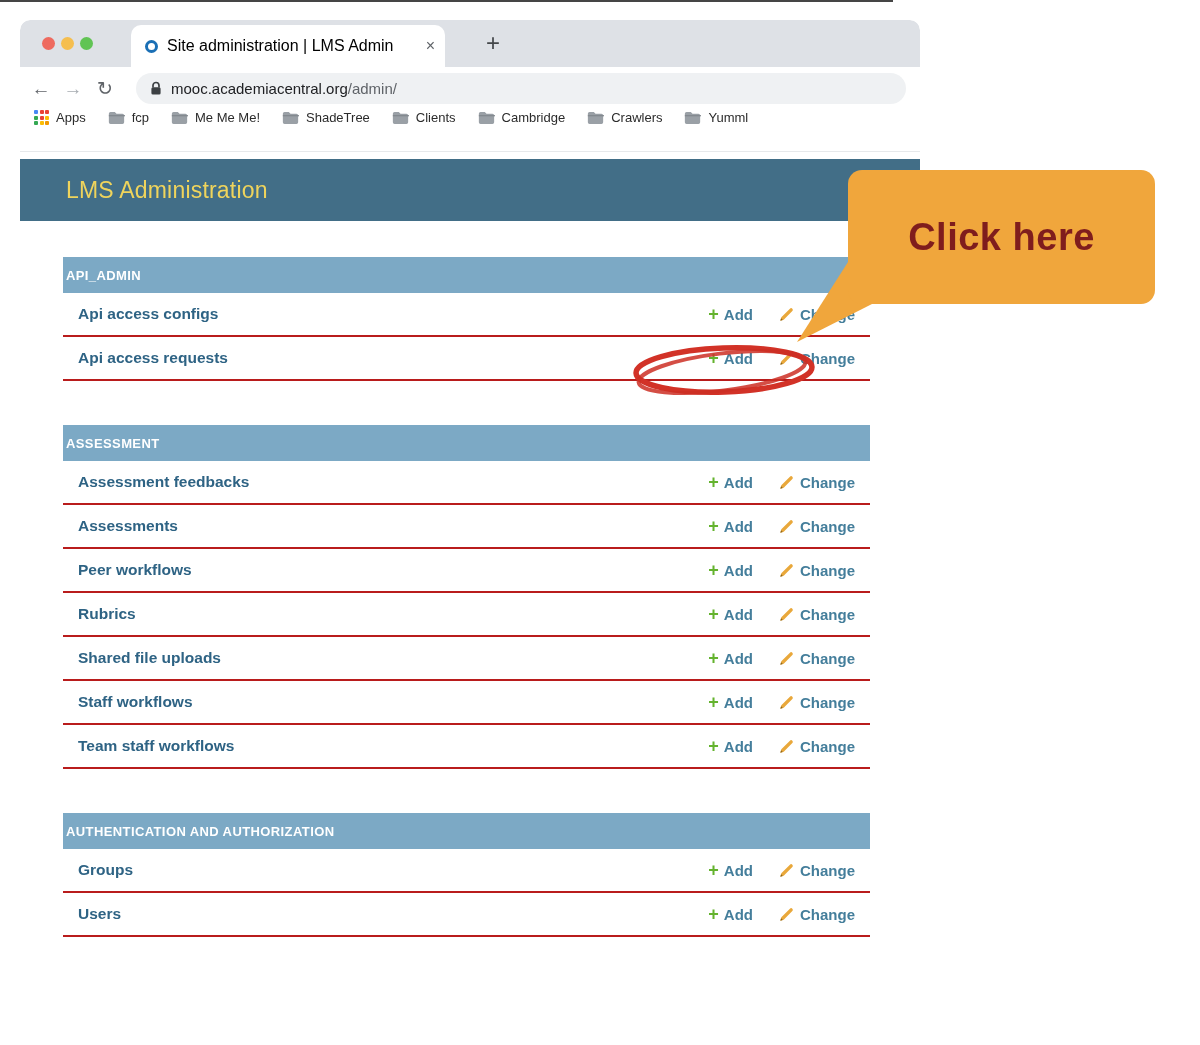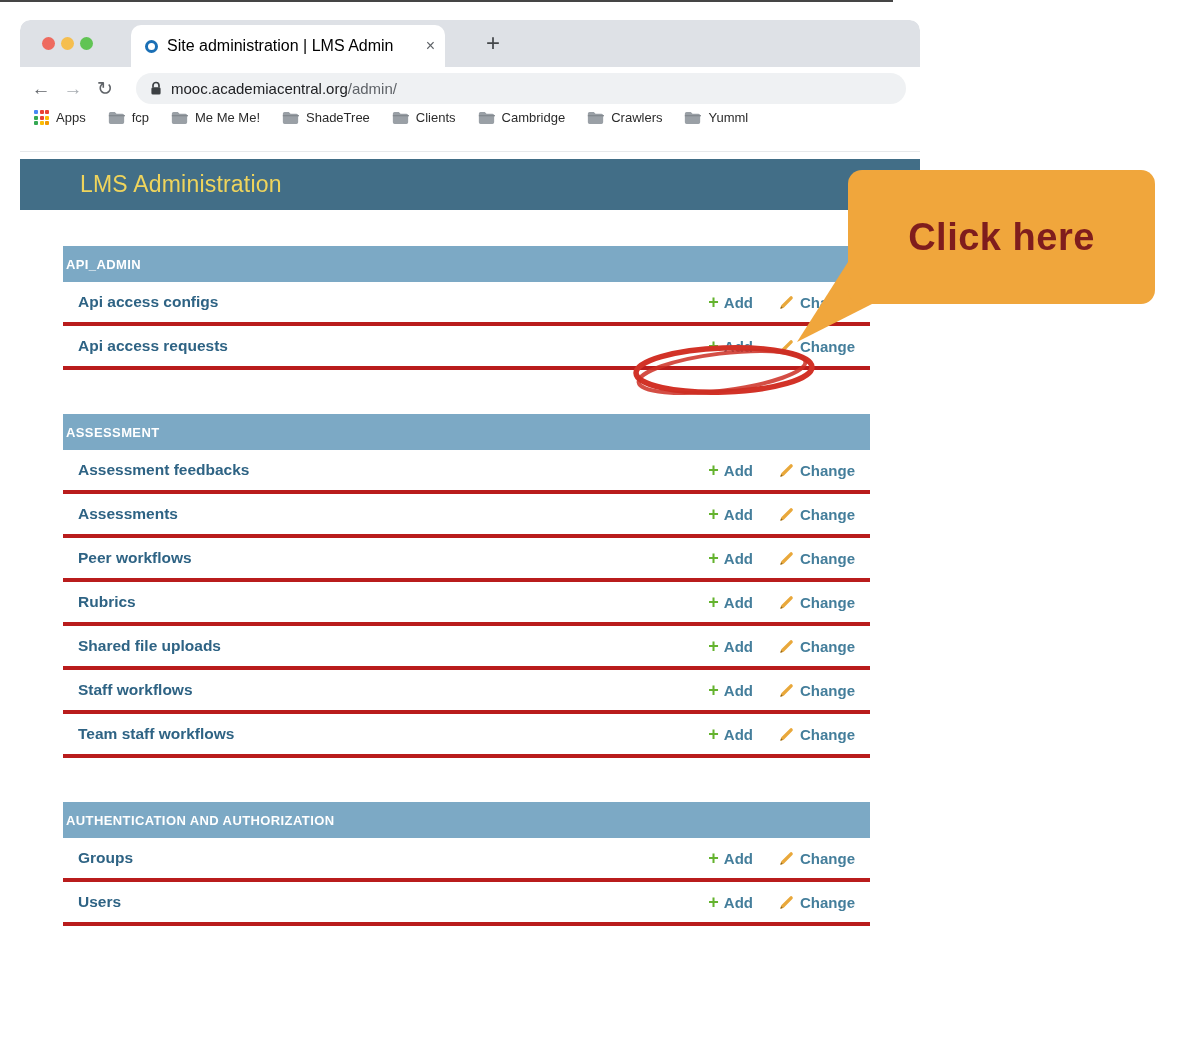--- a/index.html
+++ b/index.html
@@ -36,27 +36,27 @@
   .bookmarks{height:42px;background:#fff;display:flex;align-items:flex-start;gap:22px;padding:0 0 0 14px;border-bottom:1px solid #E7E9EB;overflow:hidden;white-space:nowrap;}
   .bm{display:flex;align-items:center;gap:7px;flex:0 0 auto;font-size:13px;color:#2B2B2B;}
   .apps-grid{display:grid;grid-template-columns:repeat(3,4px);grid-auto-rows:4px;gap:1.5px;}
   .apps-grid i{display:block;border-radius:1px;}
   .ag1{background:#4788F4;} .ag2{background:#EA4335;} .ag3{background:#EA4335;}
   .ag4{background:#34A853;} .ag5{background:#EA4335;} .ag6{background:#FBBC05;}
   .ag7{background:#34A853;} .ag8{background:#FBBC05;} .ag9{background:#F29900;}
   .folder{display:block;flex:0 0 auto;}
 
   
-  .site-header{height:51px;margin-top:7px;background:#426E87;display:flex;align-items:center;padding-left:60px;text-align:center;}
+  .site-header{height:62px;margin-top:7px;background:#426E87;display:flex;align-items:center;padding-left:46px;text-align:center;}
   .site-header h1{margin:0;font-size:23px;font-weight:500;color:#EFD45C;letter-spacing:.2px;}
   .content{padding:36px 0 0 43px;}
   .content h2{margin:0 0 37px;font-size:21px;font-weight:400;color:#595959;}
   .module{width:807px;margin-bottom:44px;}
   .caption{height:36px;background:#7CA9C5;color:#FFF;font-size:13px;font-weight:700;letter-spacing:.4px;display:flex;align-items:center;padding-left:3px;}
-  .row{height:44px;display:flex;align-items:center;justify-content:space-between;padding:0 15px;border-bottom:4px solid #b91c1c;background:#fff;}
+  .row{height:44px;display:flex;align-items:center;justify-content:space-between;padding:0 15px;border-bottom:2px solid #b91c1c;background:#fff;}
   .model{font-size:15.5px;font-weight:700;color:#2E6384;text-decoration:none;}
   .actions{display:flex;align-items:center;gap:26px;}
   .actions a{display:flex;align-items:center;gap:5px;text-decoration:none;font-size:15px;font-weight:700;color:#447E9B;}
   .plus{color:#64B32E;font-size:18px;font-weight:700;line-height:1;}
   .pencil{display:block;}
 
   
   .annot{position:absolute;z-index:40;}
   .red-circle{left:628px;top:343px;}
   .bubble{left:848px;top:170px;width:307px;height:134px;background:#F0A63C;border-radius:14px;display:flex;align-items:center;justify-content:center;z-index:41;}

